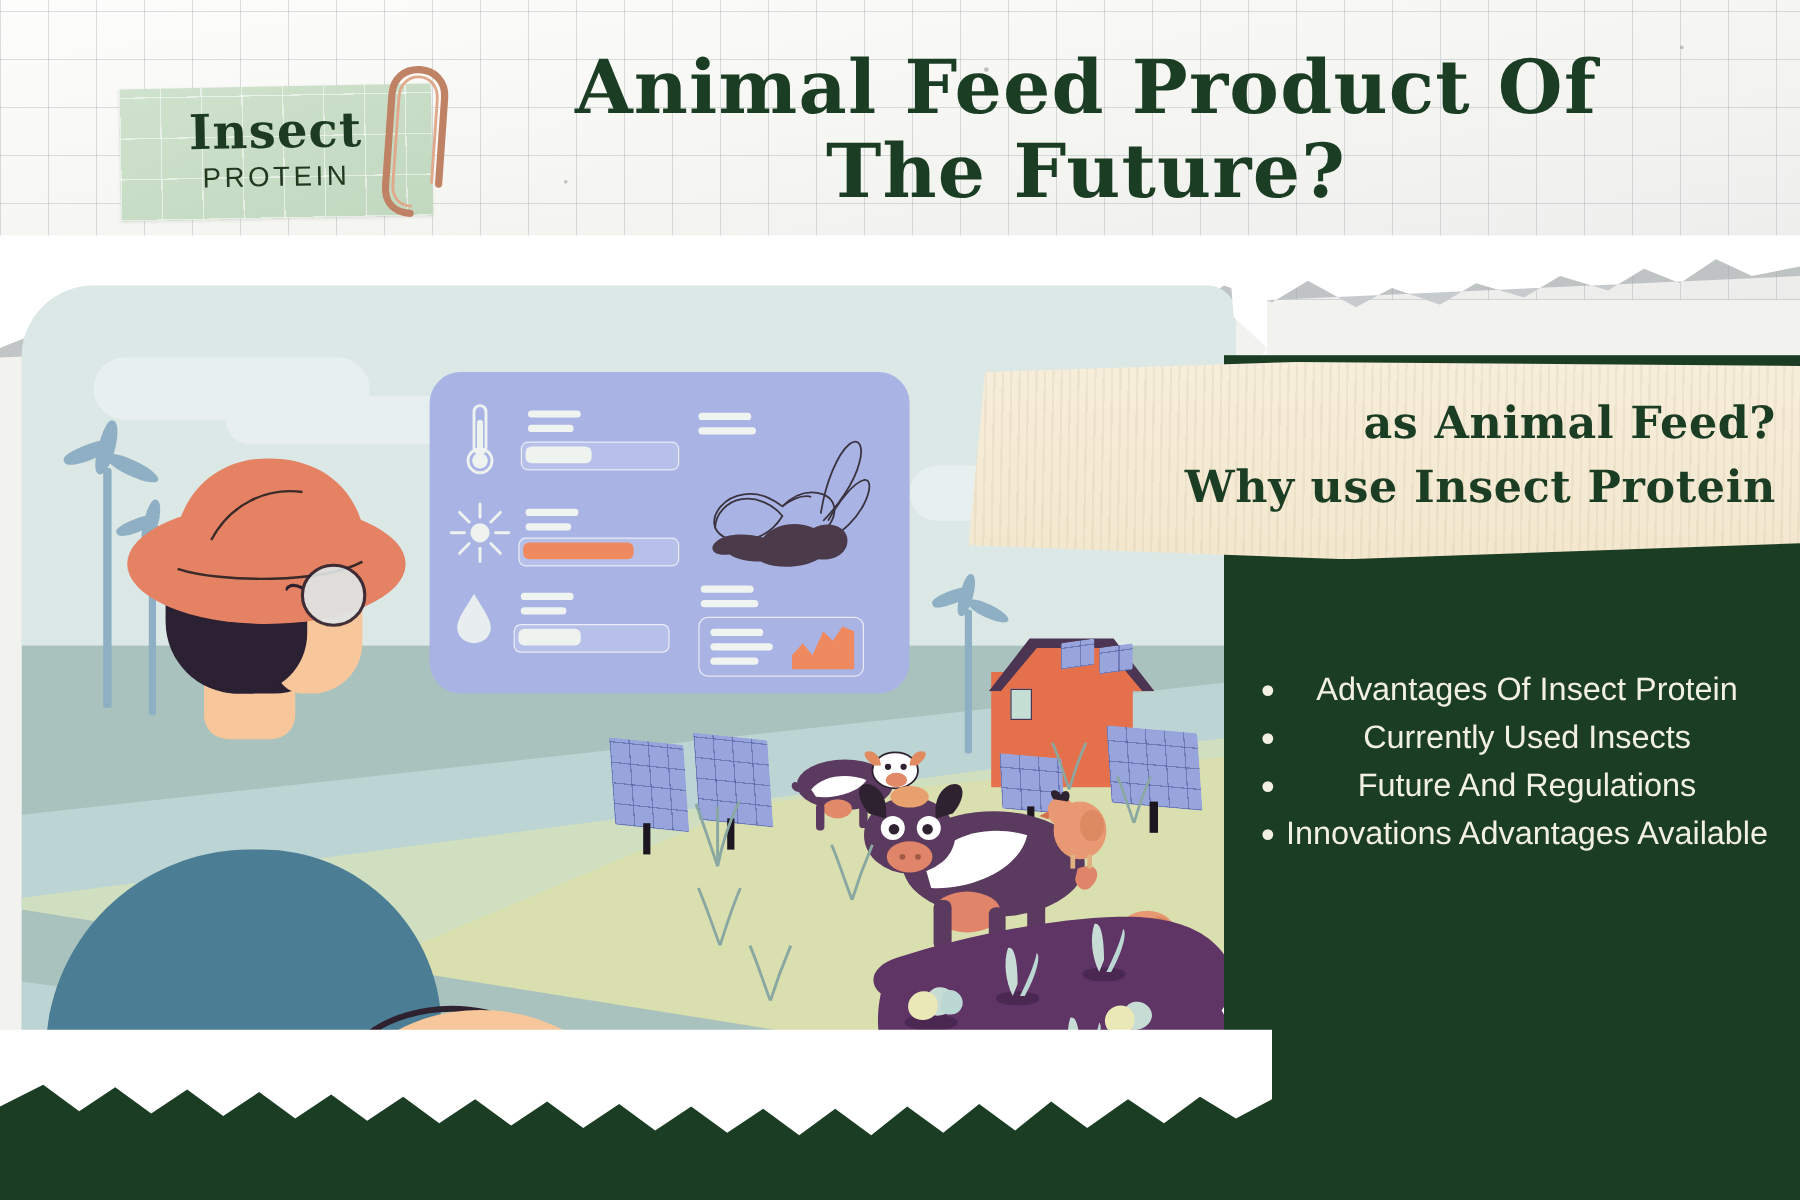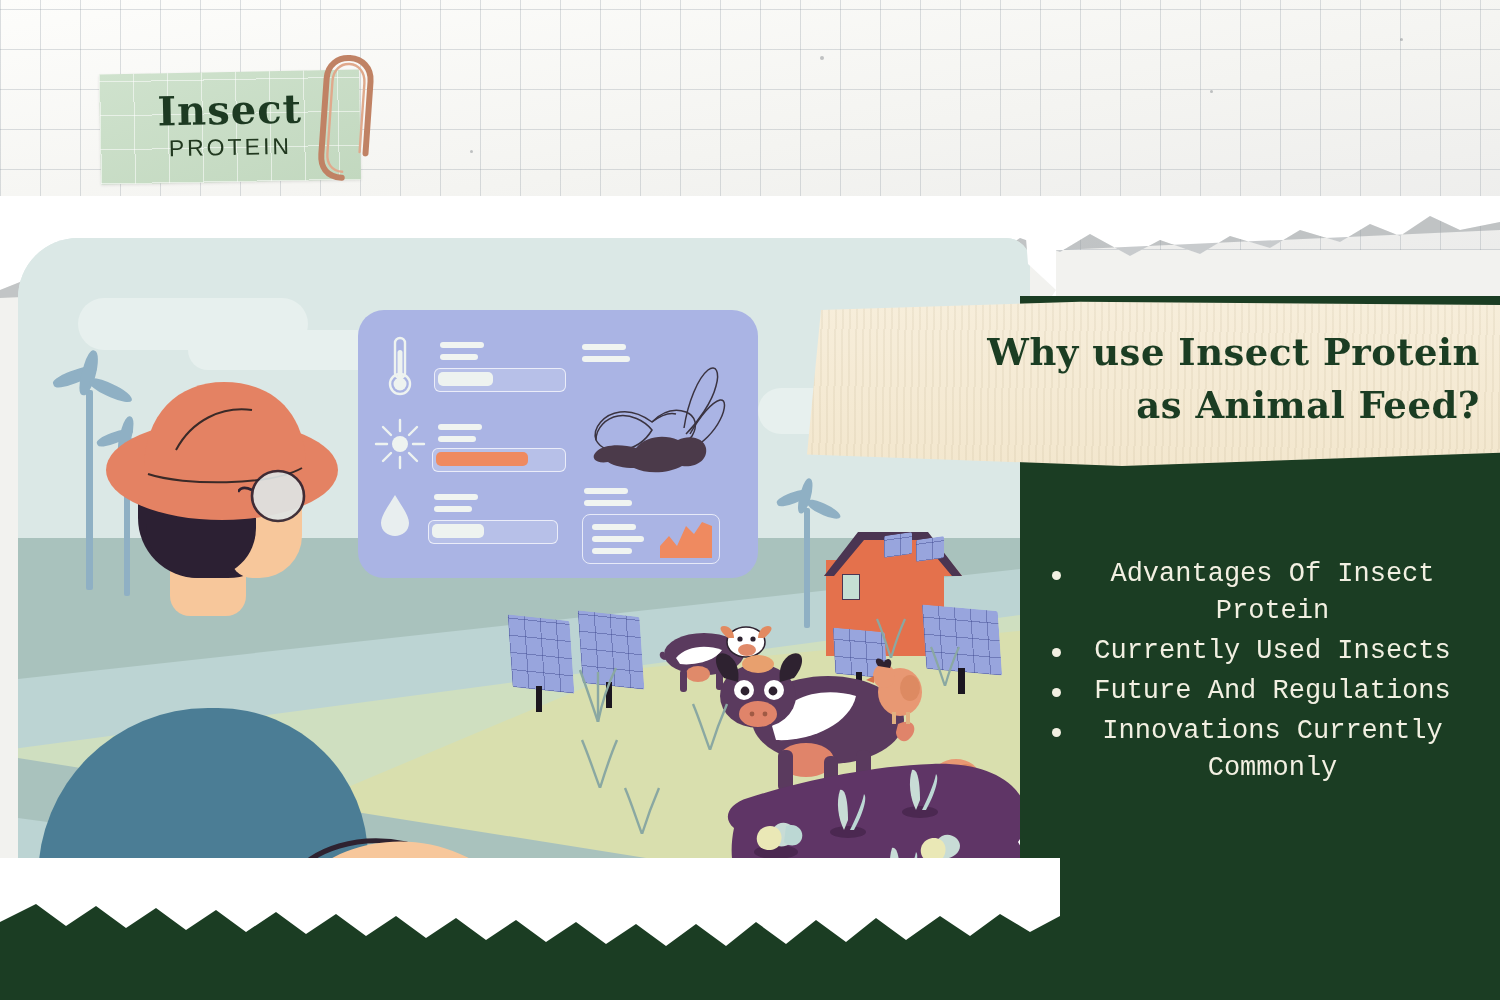--- a/index.html
+++ b/index.html
@@ -116,21 +116,21 @@
   .bullet-list{
     position:absolute;left:1040px;top:556px;width:450px;
   }
   .bullet-row{display:flex;align-items:flex-start;margin-bottom:3px;}
   .bullet-dot{
     width:9px;height:9px;border-radius:50%;background:#f2f0e2;
     margin-top:15px;margin-left:12px;flex:0 0 auto;
   }
   .bullet-text{
     flex:1;text-align:center;
-    font-family:Liberation Mono, monospace;font-size:27px;line-height:37px;
+    font-family:Liberation Sans, sans-serif;font-size:27px;line-height:37px;
     color:#f2f0e2;padding-right:6px;
   }
 
   
   .cream-banner{
     position:absolute;left:800px;top:300px;width:700px;height:166px;
     background:linear-gradient(180deg,#f7eedb 0%,#f3e7ce 100%);
     clip-path:polygon(3% 6%, 40% 1%, 100% 3%, 100% 92%, 46% 100%, 1% 93%);
     box-shadow:0 2px 4px rgba(0,0,0,.10);
   }
@@ -165,20 +165,24 @@
   <div class="sticky-note">
     <div class="st-word">Insect</div>
     <div class="st-sub">PROTEIN</div>
   </div>
 
   <svg class="paperclip" viewBox="0 0 62 130">
     <path d="M30 126 C14 126 8 116 8 104 L8 28 C8 14 18 6 30 6 C42 6 52 14 52 28 L52 100" fill="none" stroke="#c08264" stroke-width="6" stroke-linecap="round"></path>
     <path d="M30 120 C19 120 14 112 14 103 L14 30 C14 19 21 12 30 12 C39 12 46 19 46 30 L46 99" fill="none" stroke="#e0a98c" stroke-width="2.4" stroke-linecap="round"></path>
   </svg>
 
+  <div class="main-title">
+    <div>Animal Feed Product Of</div>
+    <div>The Future?</div>
+  </div>
 
   <svg class="torn-top" viewBox="0 0 1500 120" preserveAspectRatio="none">
     <path d="M0,0 L1500,0 L1500,26 L1460,34 L1430,20 L1400,40 L1370,28 L1340,46 L1300,34 L1270,52 L1230,40 L1200,58
              L1160,44 L1130,60 L1090,38 L1060,56 L1020,42 L990,62 L950,48 L920,66 L880,52 L850,70 L810,56 L780,72
              L740,58 L710,74 L670,60 L640,76 L600,62 L570,78 L530,64 L500,80 L460,66 L430,82 L390,68 L360,84
              L320,70 L290,86 L250,72 L220,88 L180,74 L150,90 L110,76 L80,92 L40,78 L0,94 Z" fill="#ffffff"></path>
     <path d="M0,94 L40,78 L80,92 L110,76 L150,90 L180,74 L220,88 L250,72 L290,86 L320,70 L360,84 L390,68 L430,82
              L460,66 L500,80 L530,64 L570,78 L600,62 L640,76 L670,60 L710,74 L740,58 L780,72 L810,56 L850,70
              L880,52 L920,66 L950,48 L990,62 L1020,42 L1060,56 L1090,38 L1130,60 L1160,44 L1200,58 L1230,40
              L1270,52 L1300,34 L1340,46 L1370,28 L1400,40 L1430,20 L1460,34 L1500,26 L1500,34 L0,102 Z" fill="#9aa0a4" opacity=".55"></path>
@@ -504,40 +508,40 @@
   <svg class="torn-right" viewBox="0 0 70 700" preserveAspectRatio="none">
     <path d="M40,0 L70,0 L70,700 L36,700 L44,676 L30,652 L46,628 L32,604 L48,580 L34,556 L50,532
              L36,508 L52,484 L38,460 L54,436 L40,412 L56,388 L42,364 L58,340 L44,316 L60,292
              L46,268 L62,244 L48,220 L64,196 L50,172 L66,148 L52,124 L68,100 L54,76 L70,52 L42,26 Z" fill="#ffffff"></path>
   </svg>
 
   <div class="green-panel"></div>
 
   <div class="cream-banner"></div>
   <div class="banner-text">
+    <div>as Animal Feed?</div>
     <div>Why use Insect Protein</div>
-    <div>as Animal Feed?</div>
   </div>
 
   <div class="bullet-list">
     <div class="bullet-row">
       <div class="bullet-dot"></div>
       <div class="bullet-text">Advantages Of Insect Protein</div>
     </div>
     <div class="bullet-row">
       <div class="bullet-dot"></div>
       <div class="bullet-text">Currently Used Insects</div>
     </div>
     <div class="bullet-row">
       <div class="bullet-dot"></div>
       <div class="bullet-text">Future And Regulations</div>
     </div>
     <div class="bullet-row">
       <div class="bullet-dot"></div>
-      <div class="bullet-text">Innovations Currently Commonly</div>
+      <div class="bullet-text">Innovations Advantages Available</div>
     </div>
   </div>
 
   <div class="bottom-green"></div>
   <svg class="torn-bottom" viewBox="0 0 1060 110" preserveAspectRatio="none">
     <path d="M0,0 L1060,0 L1060,58 L1030,74 L1000,56 L970,78 L940,58 L906,82 L876,60 L846,84
              L816,62 L786,86 L756,64 L726,88 L696,66 L666,88 L636,66 L606,86 L576,64 L546,84
              L516,62 L486,82 L456,60 L426,80 L396,58 L366,78 L336,56 L306,76 L276,54 L246,74
              L216,52 L186,72 L156,50 L126,70 L96,48 L66,68 L36,46 L0,64 Z" fill="#ffffff"></path>
   </svg>

